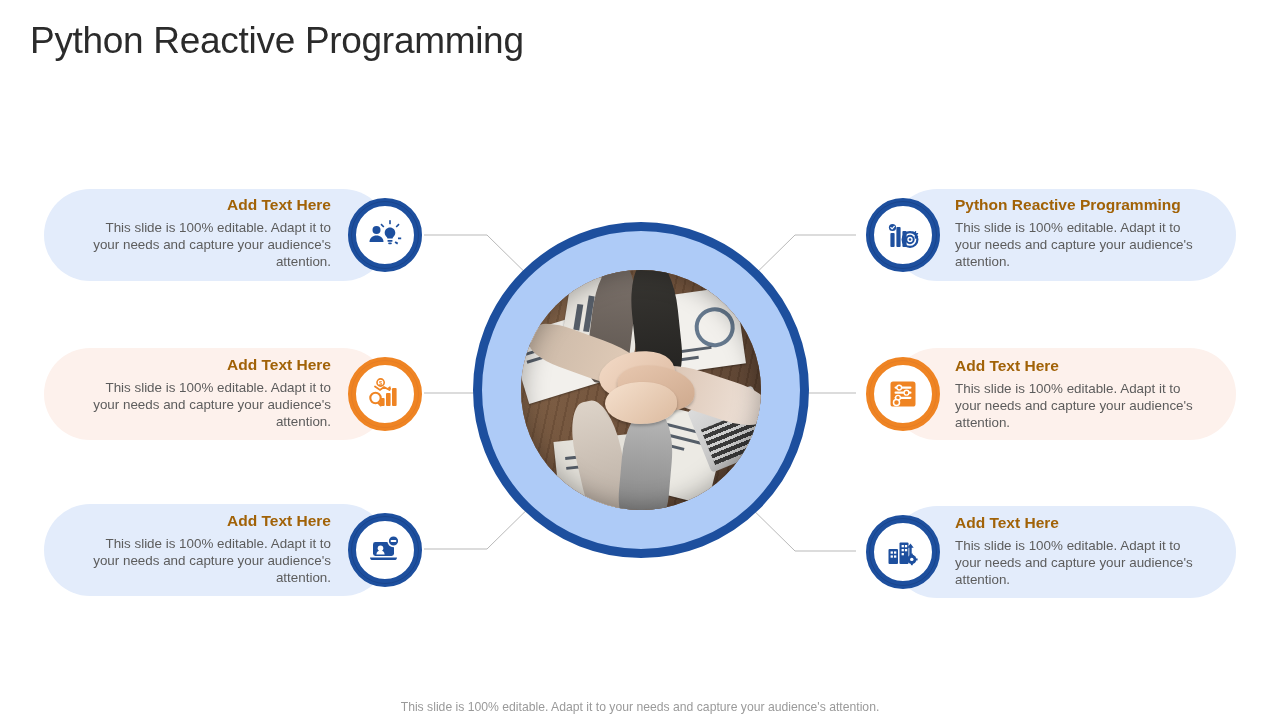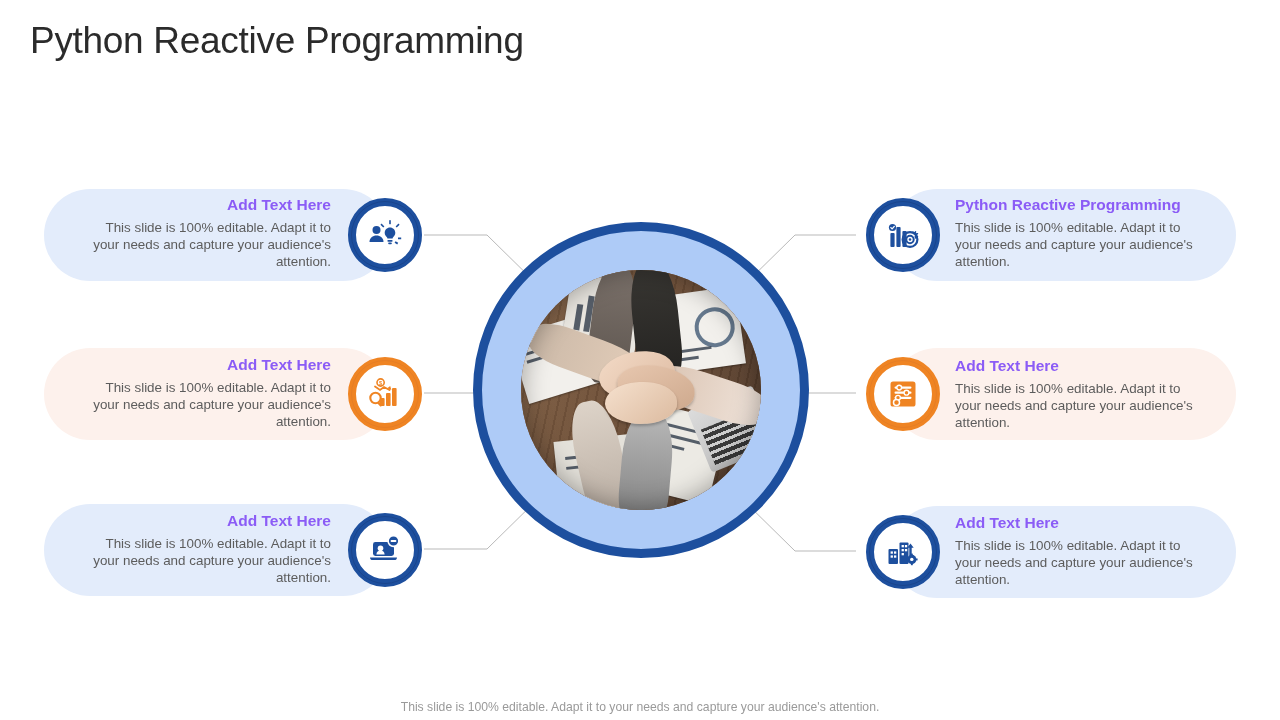--- a/index.html
+++ b/index.html
@@ -147,21 +147,21 @@
     position: absolute;
     width: 246px;
     box-sizing: border-box;
   }
   .text-block.left  { left: 85px;  text-align: right; }
   .text-block.right { left: 955px; text-align: left; }
 
   .item-heading {
     font-size: 15.5px;
     font-weight: bold;
-    color: #8b5cf6;
+    color: #a16207;
     margin: 0 0 6px 0;
     line-height: 1.1;
     white-space: nowrap;
   }
   .item-body {
     font-size: 13.4px;
     color: #5c5c5c;
     line-height: 1.28;
     margin: 0;
   }

